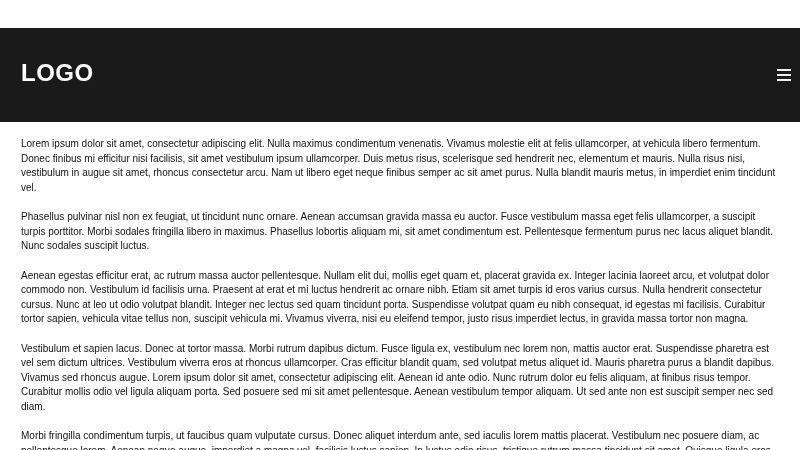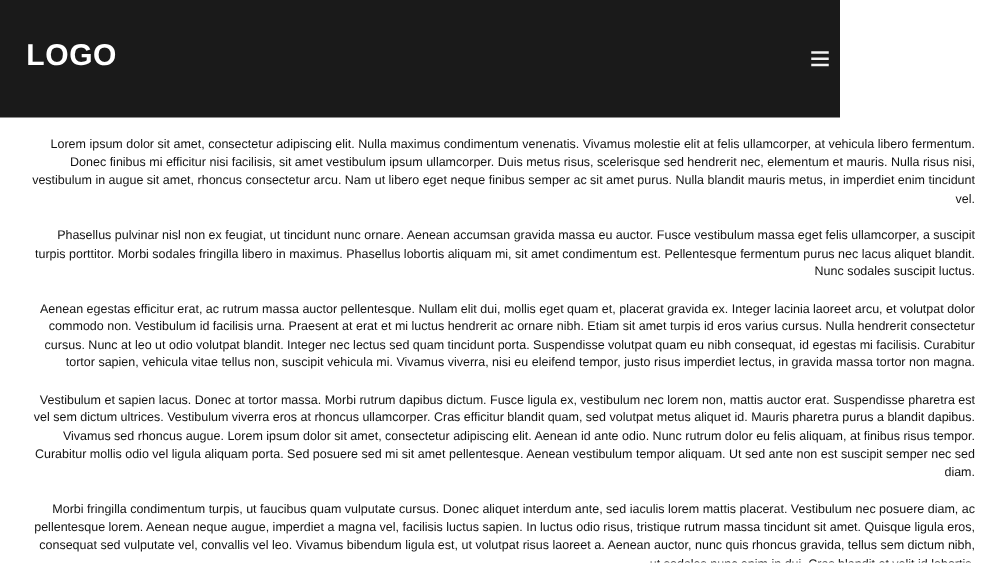--- a/index.html
+++ b/index.html
@@ -8,27 +8,28 @@
   }
   body {
     width: 800px;
     height: 450px;
     overflow: hidden;
     background: #ffffff;
     font-family: "Liberation Sans", sans-serif;
   }
   .site-header {
     box-sizing: border-box;
-    width: 672px;
+    width: 800px;
     height: 94px;
     background: #1a1a1a;
     display: flex;
     align-items: center;
     justify-content: space-between;
     padding: 0 7px 0 21px;
+    margin-top: 28px;
   }
   .logo {
     color: #ffffff;
     font-size: 24px;
     font-weight: bold;
     letter-spacing: 0.5px;
     line-height: 1;
     margin-top: -4px;
     cursor: pointer;
   }
@@ -55,21 +56,21 @@
   .main-content {
     box-sizing: border-box;
     width: 800px;
     padding: 15px 20px 0 21px;
     color: #121212;
   }
   .main-content p {
     margin: 0 0 15px 0;
     font-size: 10px;
     line-height: 14.5px;
-    text-align: right;
+    text-align: left;
   }
 </style>
 </head>
 <body>
 
 <header class="site-header">
   <div class="logo">LOGO</div>
   <button class="menu-btn">
     <span class="hamburger-icon">
       <span class="bar"></span>

